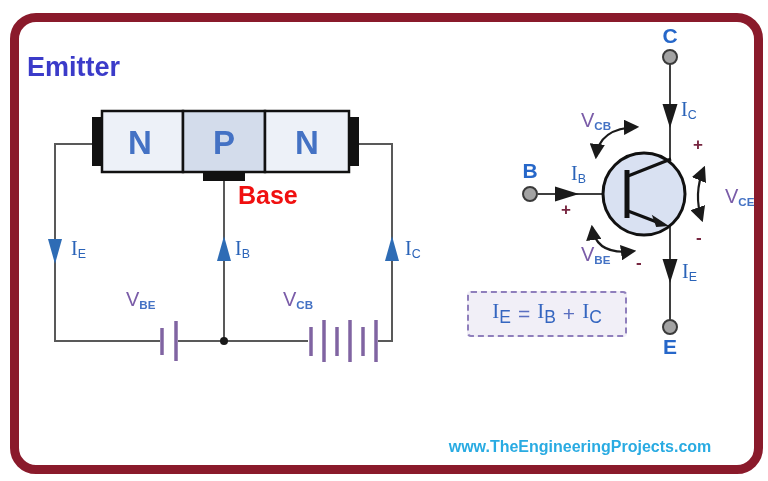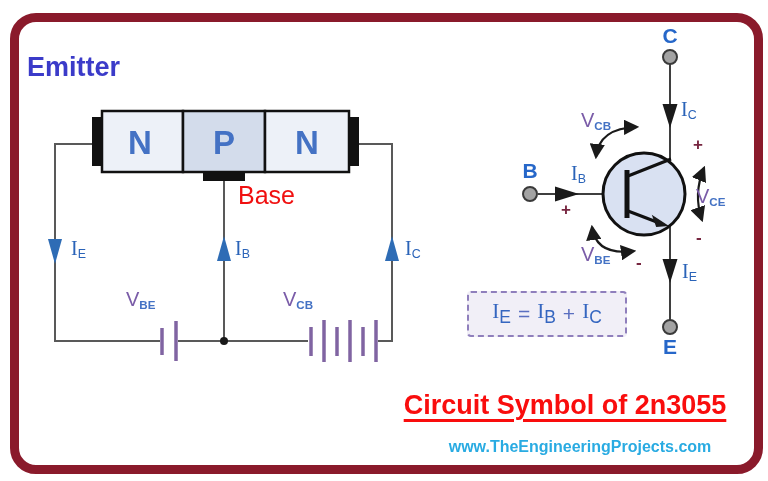--- a/index.html
+++ b/index.html
@@ -5,21 +5,21 @@
   html,body{margin:0;padding:0;background:#ffffff;}
   .canvas{position:relative;width:768px;height:481px;background:#fff;overflow:hidden;
           font-family:"Liberation Sans",sans-serif;}
   .frame{position:absolute;left:10px;top:13px;width:753px;height:461px;box-sizing:border-box;
          border:9px solid var(--border);border-radius:26px;}
   .art{position:absolute;left:0;top:0;}
   .lbl{position:absolute;white-space:nowrap;line-height:1;}
   .lbl sub{font-size:0.62em;vertical-align:-0.28em;letter-spacing:0;}
   .big-blue{font-size:27px;font-weight:bold;color:var(--emitter-label);}
   .big-maroon{font-size:22px;font-weight:bold;color:var(--collector-label);}
-  .big-red{font-size:25px;font-weight:normal;color:var(--base-label);}
+  .big-red{font-size:25px;font-weight:bold;color:var(--base-label);}
   .npn{width:40px;text-align:center;font-size:33px;font-weight:600;color:var(--npn-letter);}
   .cur{font-family:"Liberation Serif",serif;font-size:20px;color:var(--current-label);}
   .cur sub{font-family:"Liberation Sans",sans-serif;}
   .vol{font-size:20px;color:var(--voltage-v);}
   .vol sub{font-family:"Liberation Sans",sans-serif;color:var(--subscript-blue);font-weight:bold;font-size:0.58em;}
   .term{width:22px;text-align:center;font-size:21px;font-weight:bold;color:var(--terminal-label);}
   .sign{font-size:17px;font-weight:bold;color:var(--plus-minus);}
   .eq-box{position:absolute;left:467px;top:291px;width:160px;height:46px;box-sizing:border-box;
           background:var(--eq-box-fill);border:2.5px dashed var(--eq-box-border);border-radius:4px;
           display:flex;align-items:center;justify-content:center;
@@ -124,32 +124,31 @@
   <div class="lbl vol" style="left:283px;top:289px"><span>V</span><sub>CB</sub></div>
 
   <div class="lbl term" style="left:659px;top:25px">C</div>
   <div class="lbl term" style="left:519px;top:160px">B</div>
   <div class="lbl term" style="left:659px;top:336px">E</div>
 
   <div class="lbl cur" style="left:681px;top:99px"><span>I</span><sub>C</sub></div>
   <div class="lbl cur" style="left:571px;top:163px"><span>I</span><sub>B</sub></div>
   <div class="lbl cur" style="left:682px;top:261px"><span>I</span><sub>E</sub></div>
   <div class="lbl vol" style="left:581px;top:110px"><span>V</span><sub>CB</sub></div>
-  <div class="lbl vol" style="left:696px;top:186px"><span>V</span><sub>CE</sub></div>
+  <div class="lbl vol" style="left:725px;top:186px"><span>V</span><sub>CE</sub></div>
   <div class="lbl vol" style="left:581px;top:244px"><span>V</span><sub>BE</sub></div>
 
   <div class="lbl sign" style="left:693px;top:136px">+</div>
   <div class="lbl sign" style="left:561px;top:201px">+</div>
   <div class="lbl sign" style="left:696px;top:229px">-</div>
   <div class="lbl sign" style="left:636px;top:254px">-</div>
 
   <div class="eq-box">
     <span><span>I</span><sub>E</sub></span>
     <span class="op">=</span>
     <span><span>I</span><sub>B</sub></span>
     <span class="op">+</span>
     <span><span>I</span><sub>C</sub></span>
   </div>
 
-  <div class="title">Circuit Symbol of 2n3055</div>
   <div class="url">www.TheEngineeringProjects.com</div>
 
 </div>
 
 </body></html>

